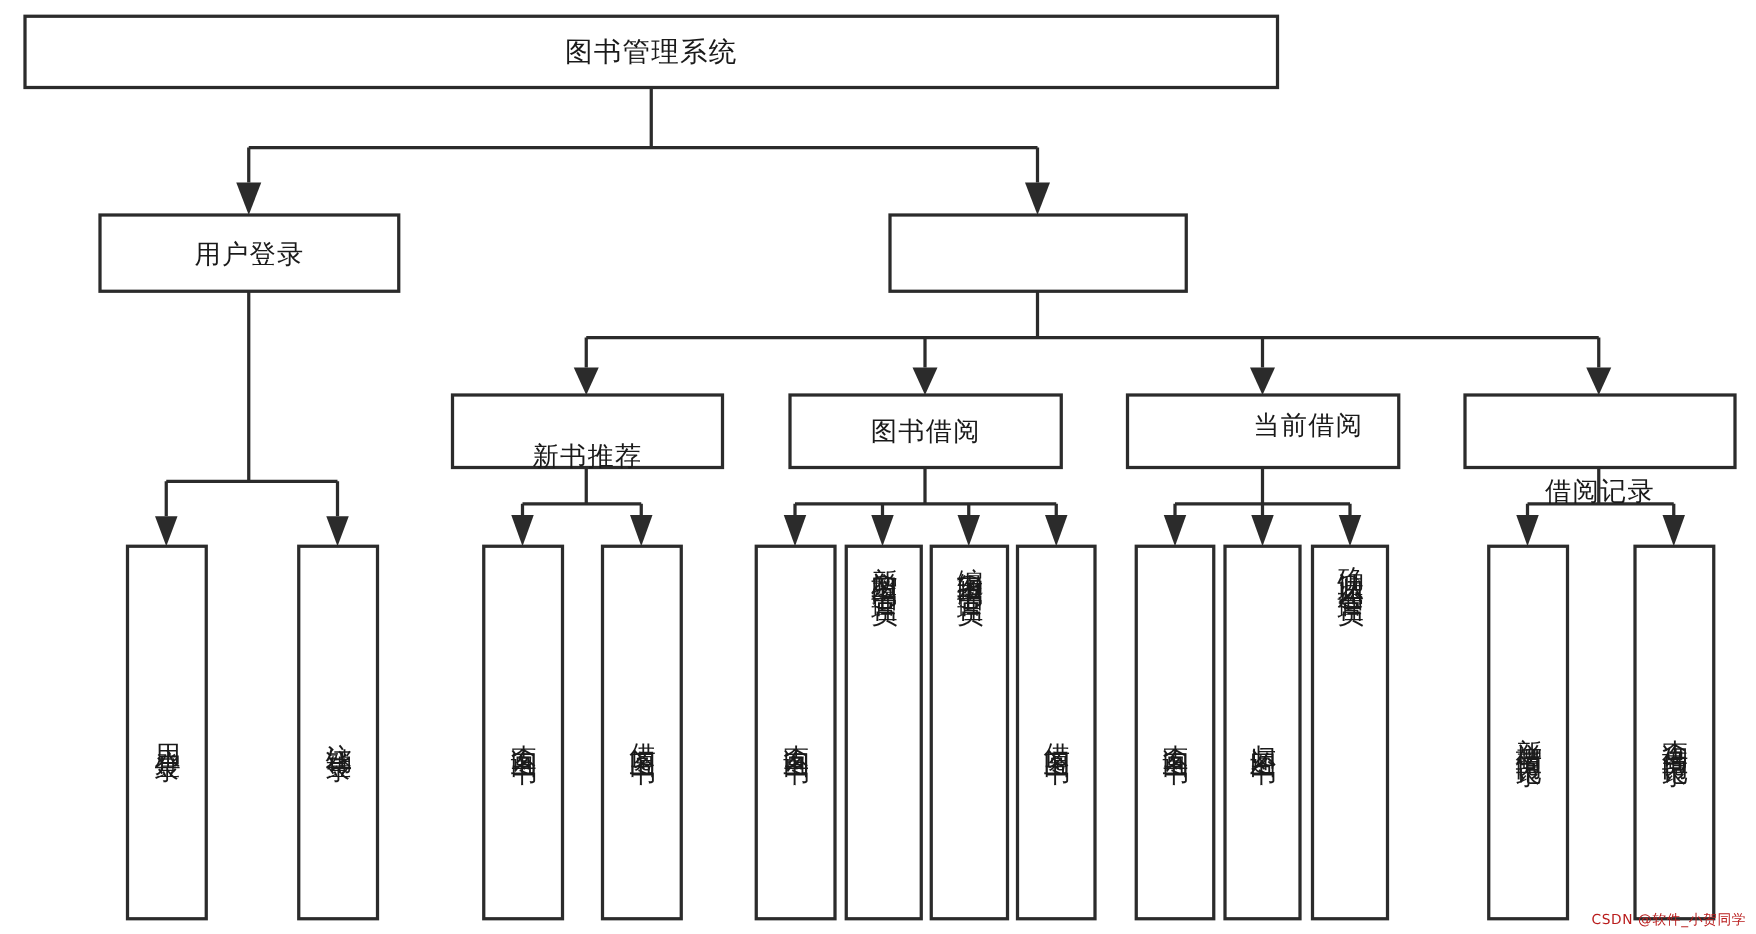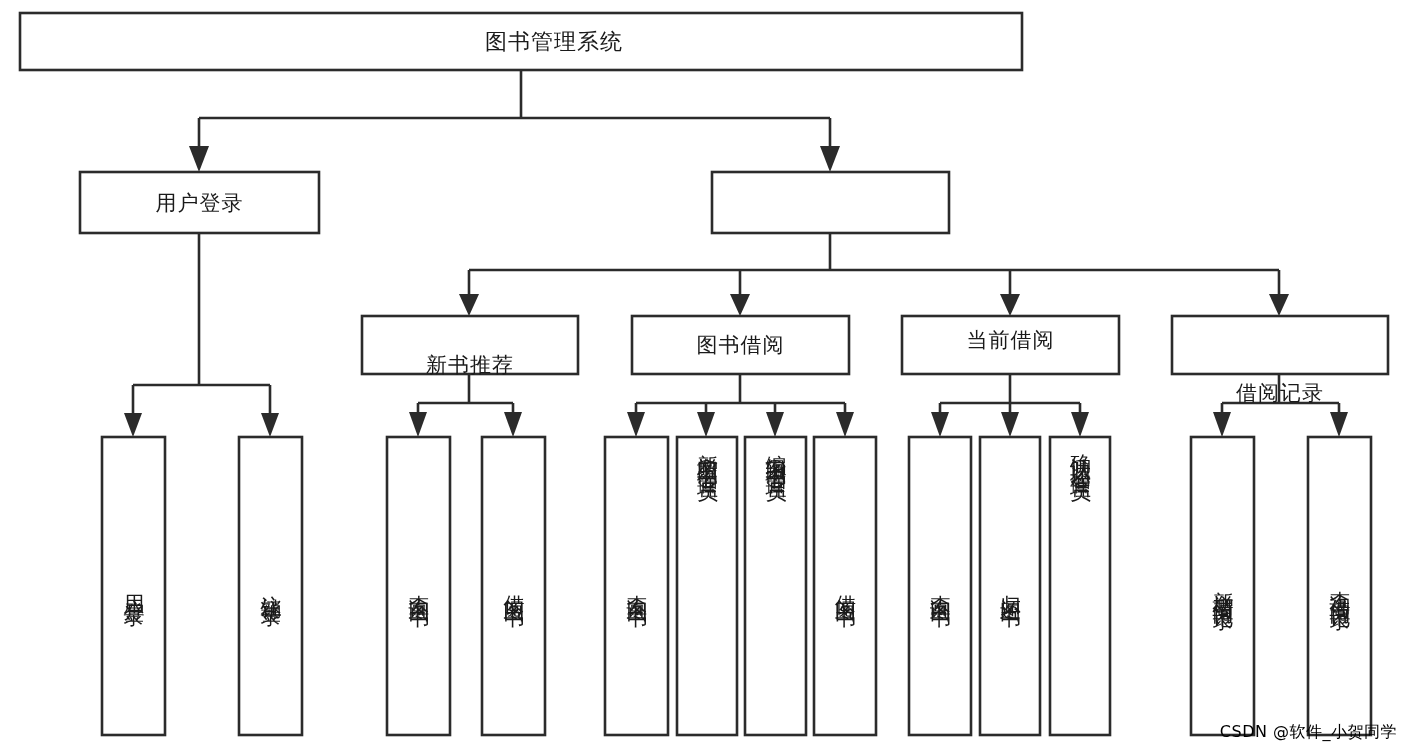--- a/index.html
+++ b/index.html
@@ -75,22 +75,22 @@
     white-space: nowrap;
   }
   .htext.title {
     font-size: 22px;
   }
   #watermark {
     position: absolute;
     right: 8px;
     bottom: 4px;
     font-family: "DejaVu Sans", "Liberation Sans", sans-serif;
-    font-size: 16px;
-    color: #000000;
+    font-size: 11px;
+    color: #b91c1c;
     letter-spacing: 0.5px;
     white-space: nowrap;
   }
 </style>
 </head>
 <body>
 
 <div id="diagram-root">
 
   <svg id="tree-svg" viewBox="0 0 1405 747" xmlns="http://www.w3.org/2000/svg">
@@ -195,38 +195,38 @@
 
       <rect class="node-box" x="909" y="437" width="62" height="298"></rect>
       <rect class="node-box" x="980" y="437" width="60" height="298"></rect>
       <rect class="node-box" x="1050" y="437" width="60" height="298"></rect>
 
       <rect class="node-box" x="1191" y="437" width="63" height="298"></rect>
       <rect class="node-box" x="1308" y="437" width="63" height="298"></rect>
     </g>
   </svg>
 
-  <div class="htext-wrap" style="left:20px; top:13px; width:1002px; height:57px;padding-left:33px;">
+  <div class="htext-wrap" style="left:20px; top:13px; width:1002px; height:57px;">
     <span class="htext title">图书管理系统</span>
   </div>
 
   <div class="htext-wrap" style="left:80px; top:172px; width:239px; height:61px;">
     <span class="htext">用户登录</span>
   </div>
 
 
   <div class="htext-wrap" style="left:362px; top:316px; width:216px; height:58px;margin-top:20px;">
     <span class="htext">新书推荐</span>
   </div>
 
   <div class="htext-wrap" style="left:632px; top:316px; width:217px; height:58px;">
     <span class="htext">图书借阅</span>
   </div>
 
-  <div class="htext-wrap" style="left:902px; top:316px; width:217px; height:48px;">
+  <div class="htext-wrap" style="left:902px; top:316px; width:217px; height:48px;padding-left:36px;">
     <span class="htext">当前借阅</span>
   </div>
 
   <div class="htext-wrap" style="left:1172px; top:316px; width:216px; height:58px;margin-top:48px;">
     <span class="htext">借阅记录</span>
   </div>
 
   <div class="vtext-wrap" style="left:102px; top:437px; width:63px; height:298px;">
     <span class="vtext">用户登录</span>
   </div>

